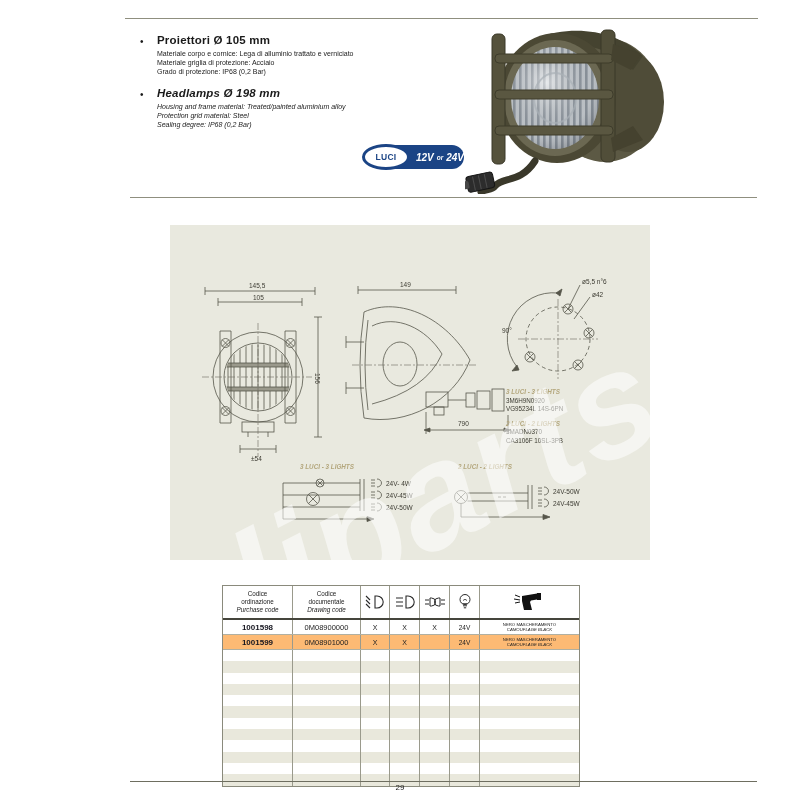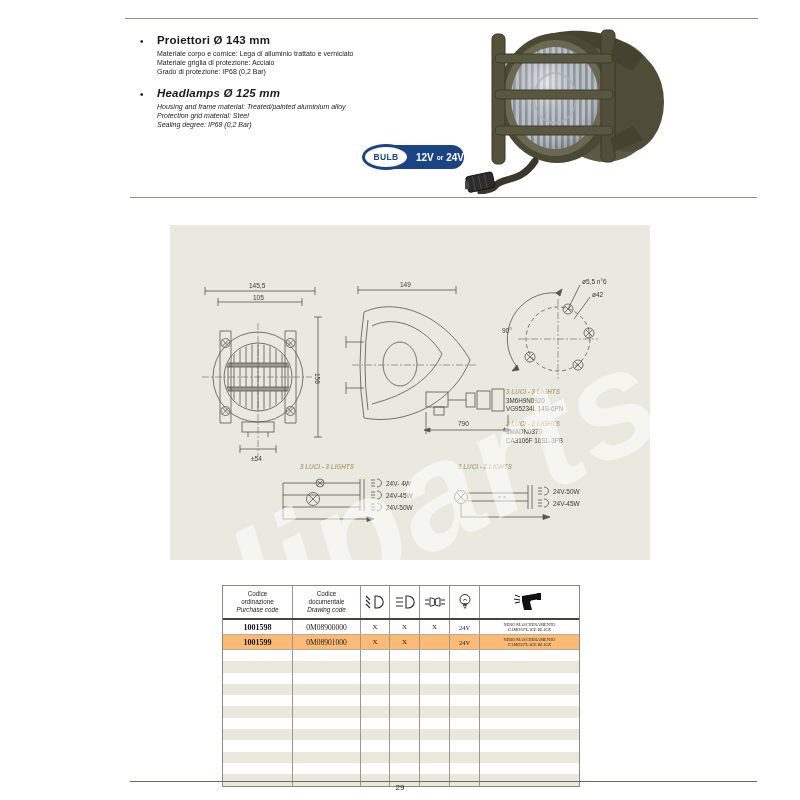--- a/index.html
+++ b/index.html
@@ -17,21 +17,21 @@
   .h-item { display:flex; margin-bottom:11px; }
   .h-bullet { width:17px; font-size:10px; padding-top:2px; }
   .h-title { font-size:11.5px; font-weight:bold; letter-spacing:.2px; }
   .h-lines { font-size:7px; line-height:9px; margin-top:3px; color:#222; }
   .it-en .h-title, .it-en .h-lines { font-style:italic; }
 
   
   .badge { position:absolute; left:362px; top:144px; width:102px; height:26px; }
   .badge-pill { position:absolute; left:22px; top:1px; width:80px; height:24px;
     background:#1b4485; border-radius:12px; display:flex; align-items:center; justify-content:flex-end;
-    box-sizing:border-box; }
+    box-sizing:border-box;font-style:italic; }
   .badge-pill span { color:#fff; font-weight:bold; font-size:10px; }
   .badge-pill .or { font-size:6.5px; margin:0 3px; font-weight:bold; }
   .badge-oval { position:absolute; left:0; top:0; width:48px; height:26px; background:#fff;
     border:3px solid #1b4485; border-radius:50%; box-sizing:border-box;
     display:flex; align-items:center; justify-content:center; }
   .badge-oval span { color:#1b4485; font-weight:bold; font-size:8.5px; letter-spacing:.3px; }
 
   
   .photo { position:absolute; left:465px; top:18px; }
 
@@ -58,21 +58,21 @@
   .trow { display:flex; }
   .tcell { box-sizing:border-box; border-right:1px solid #9a9a8c; overflow:hidden;
     display:flex; flex-direction:column; align-items:center; justify-content:center; text-align:center; }
   .tcell:last-child { border-right:none; }
   .c0 { width:70px; } .c1 { width:68px; } .c2 { width:29px; } .c3 { width:30px; }
   .c4 { width:30px; } .c5 { width:30px; } .c6 { width:95px; flex:1; }
   .thead { height:32px; border-bottom:2px solid #45453c; }
   .thead .tcell { font-size:6.3px; line-height:8px; }
   .thead .en { font-style:italic; }
   .trow.data { height:14px; border-bottom:1px solid #b0b0a2; }
-  .trow.data .tcell { justify-content:center;font-family:Liberation Serif, serif; }
+  .trow.data .tcell { justify-content:center; }
   .pcode { font-size:8px; font-weight:bold; color:#15151f; }
   .dcode { font-size:7.5px; color:#222; }
   .xmark { font-size:7px; color:#222; }
   .volt  { font-size:6.5px; color:#222; }
   .finish { font-size:4.3px; line-height:5.2px; color:#222; }
   .finish .en { font-style:italic; }
   .trow.empty { height:11.3px; }
   .trow.empty.alt { background:#e9e8dc; }
   .data.alt { background:#fdba74; }
 
@@ -83,49 +83,49 @@
 <body>
 
 <div class="page">
 
   <div class="hrule rule-top"></div>
 
   <div class="h-text">
     <div class="h-item">
       <div class="h-bullet">•</div>
       <div>
-        <div class="h-title">Proiettori Ø 143 mm</div>
+        <div class="h-title">Proiettori Ø 105 mm</div>
         <div class="h-lines">
           <div>Materiale corpo e cornice: Lega di alluminio trattato e verniciato</div>
           <div>Materiale griglia di protezione: Acciaio</div>
           <div>Grado di protezione: IP68 (0,2 Bar)</div>
         </div>
       </div>
     </div>
     <div class="h-item it-en">
       <div class="h-bullet">•</div>
       <div>
-        <div class="h-title">Headlamps Ø 125 mm</div>
+        <div class="h-title">Headlamps Ø 198 mm</div>
         <div class="h-lines">
           <div>Housing and frame material: Treated/painted aluminium alloy</div>
           <div>Protection grid material: Steel</div>
           <div>Sealing degree: IP68 (0,2 Bar)</div>
         </div>
       </div>
     </div>
   </div>
 
   <div class="badge">
     <div class="badge-pill">
       <span>12V</span>
       <span class="or">or</span>
       <span>24V</span>
     </div>
     <div class="badge-oval">
-      <span>BULB</span>
+      <span>LUCI</span>
     </div>
   </div>
 
   <svg class="photo" width="215" height="176" viewBox="0 0 215 176">
     <defs>
       <pattern id="flutes" width="6" height="10" patternUnits="userSpaceOnUse">
         <rect width="6" height="10" fill="#ccd1d5"></rect>
         <rect width="2.6" height="10" fill="#8e969e"></rect>
       </pattern>
       <radialGradient id="lensShade" cx="40%" cy="35%" r="75%">

